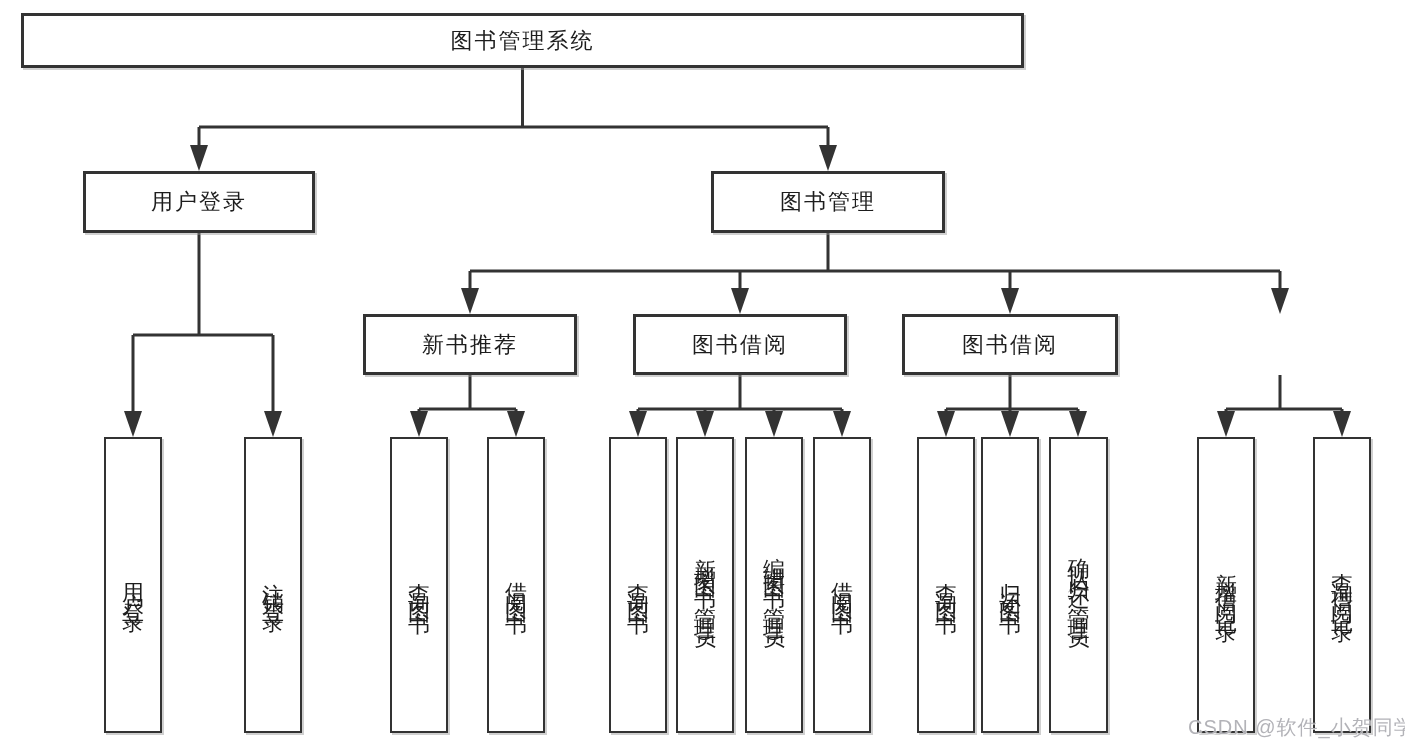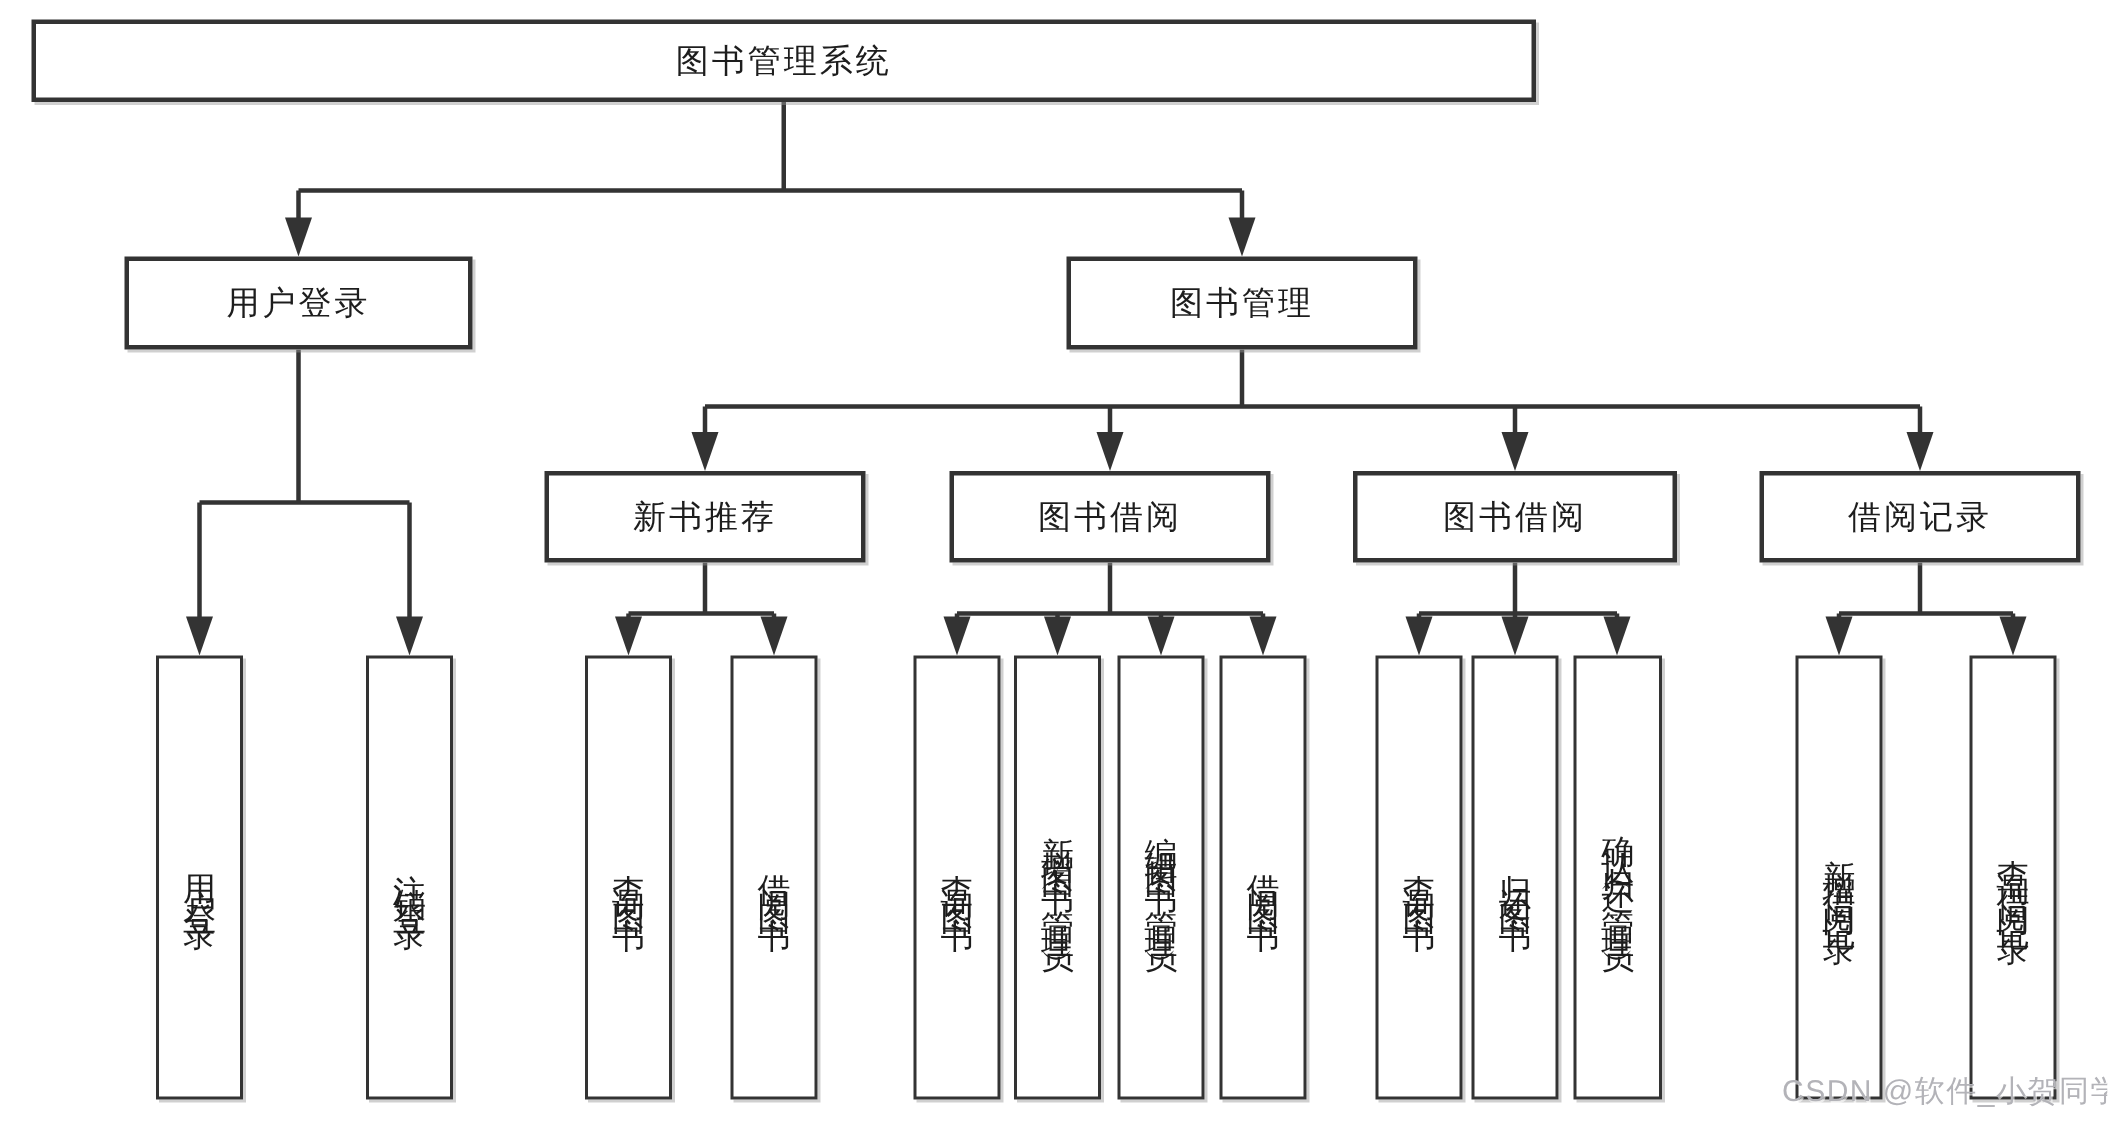--- a/index.html
+++ b/index.html
@@ -95,21 +95,20 @@
   </svg>
 
   <div class="box h" style="left:21px;top:13px;width:1003px;height:55px">图书管理系统</div>
 
   <div class="box h" style="left:83px;top:171px;width:232px;height:62px">用户登录</div>
   <div class="box h" style="left:711px;top:171px;width:234px;height:62px">图书管理</div>
 
   <div class="box h" style="left:363px;top:314px;width:214px;height:61px">新书推荐</div>
   <div class="box h" style="left:633px;top:314px;width:214px;height:61px">图书借阅</div>
   <div class="box h" style="left:902px;top:314px;width:216px;height:61px">图书借阅</div>
-  <div class="box h" style="left:1173px;top:314px;width:214px;height:61px">借阅记录</div>
 
   <div class="box v" style="left:104px;top:437px;width:58px;height:296px">用户登录</div>
   <div class="box v" style="left:244px;top:437px;width:58px;height:296px">注销登录</div>
 
   <div class="box v" style="left:390px;top:437px;width:58px;height:296px">查询图书</div>
   <div class="box v" style="left:487px;top:437px;width:58px;height:296px">借阅图书</div>
 
   <div class="box v" style="left:609px;top:437px;width:58px;height:296px">查询图书</div>
   <div class="box v" style="left:676px;top:437px;width:58px;height:296px">新增图书（管理员）</div>
   <div class="box v" style="left:745px;top:437px;width:58px;height:296px">编辑图书（管理员）</div>

